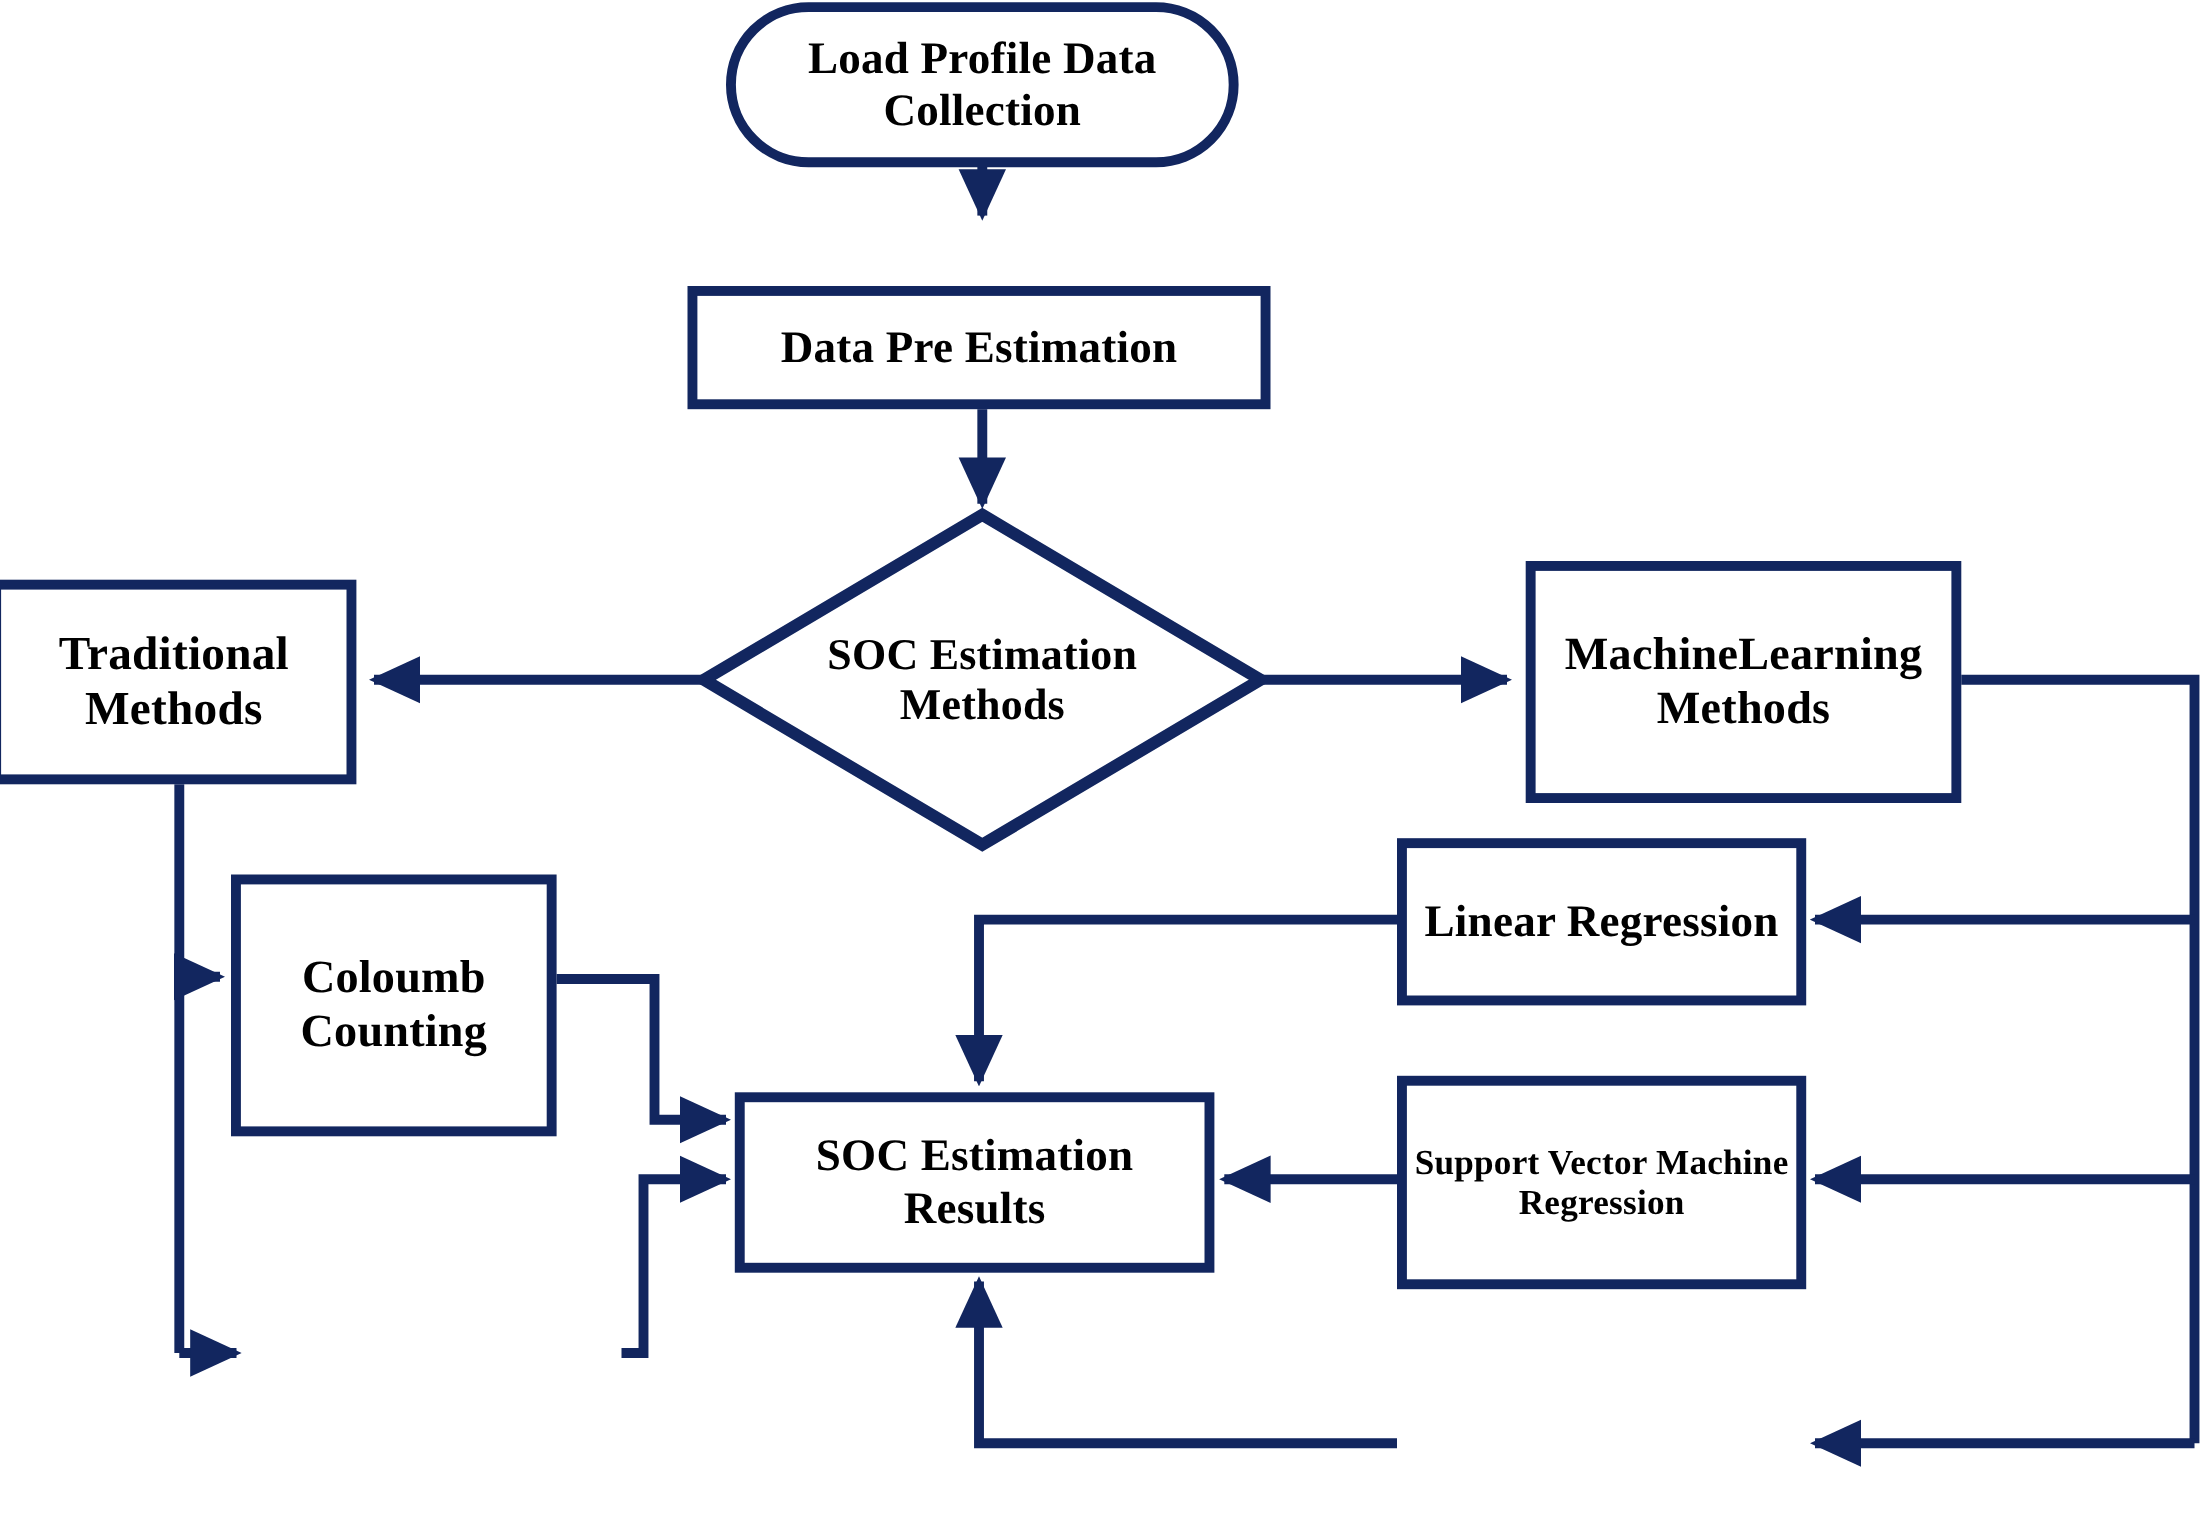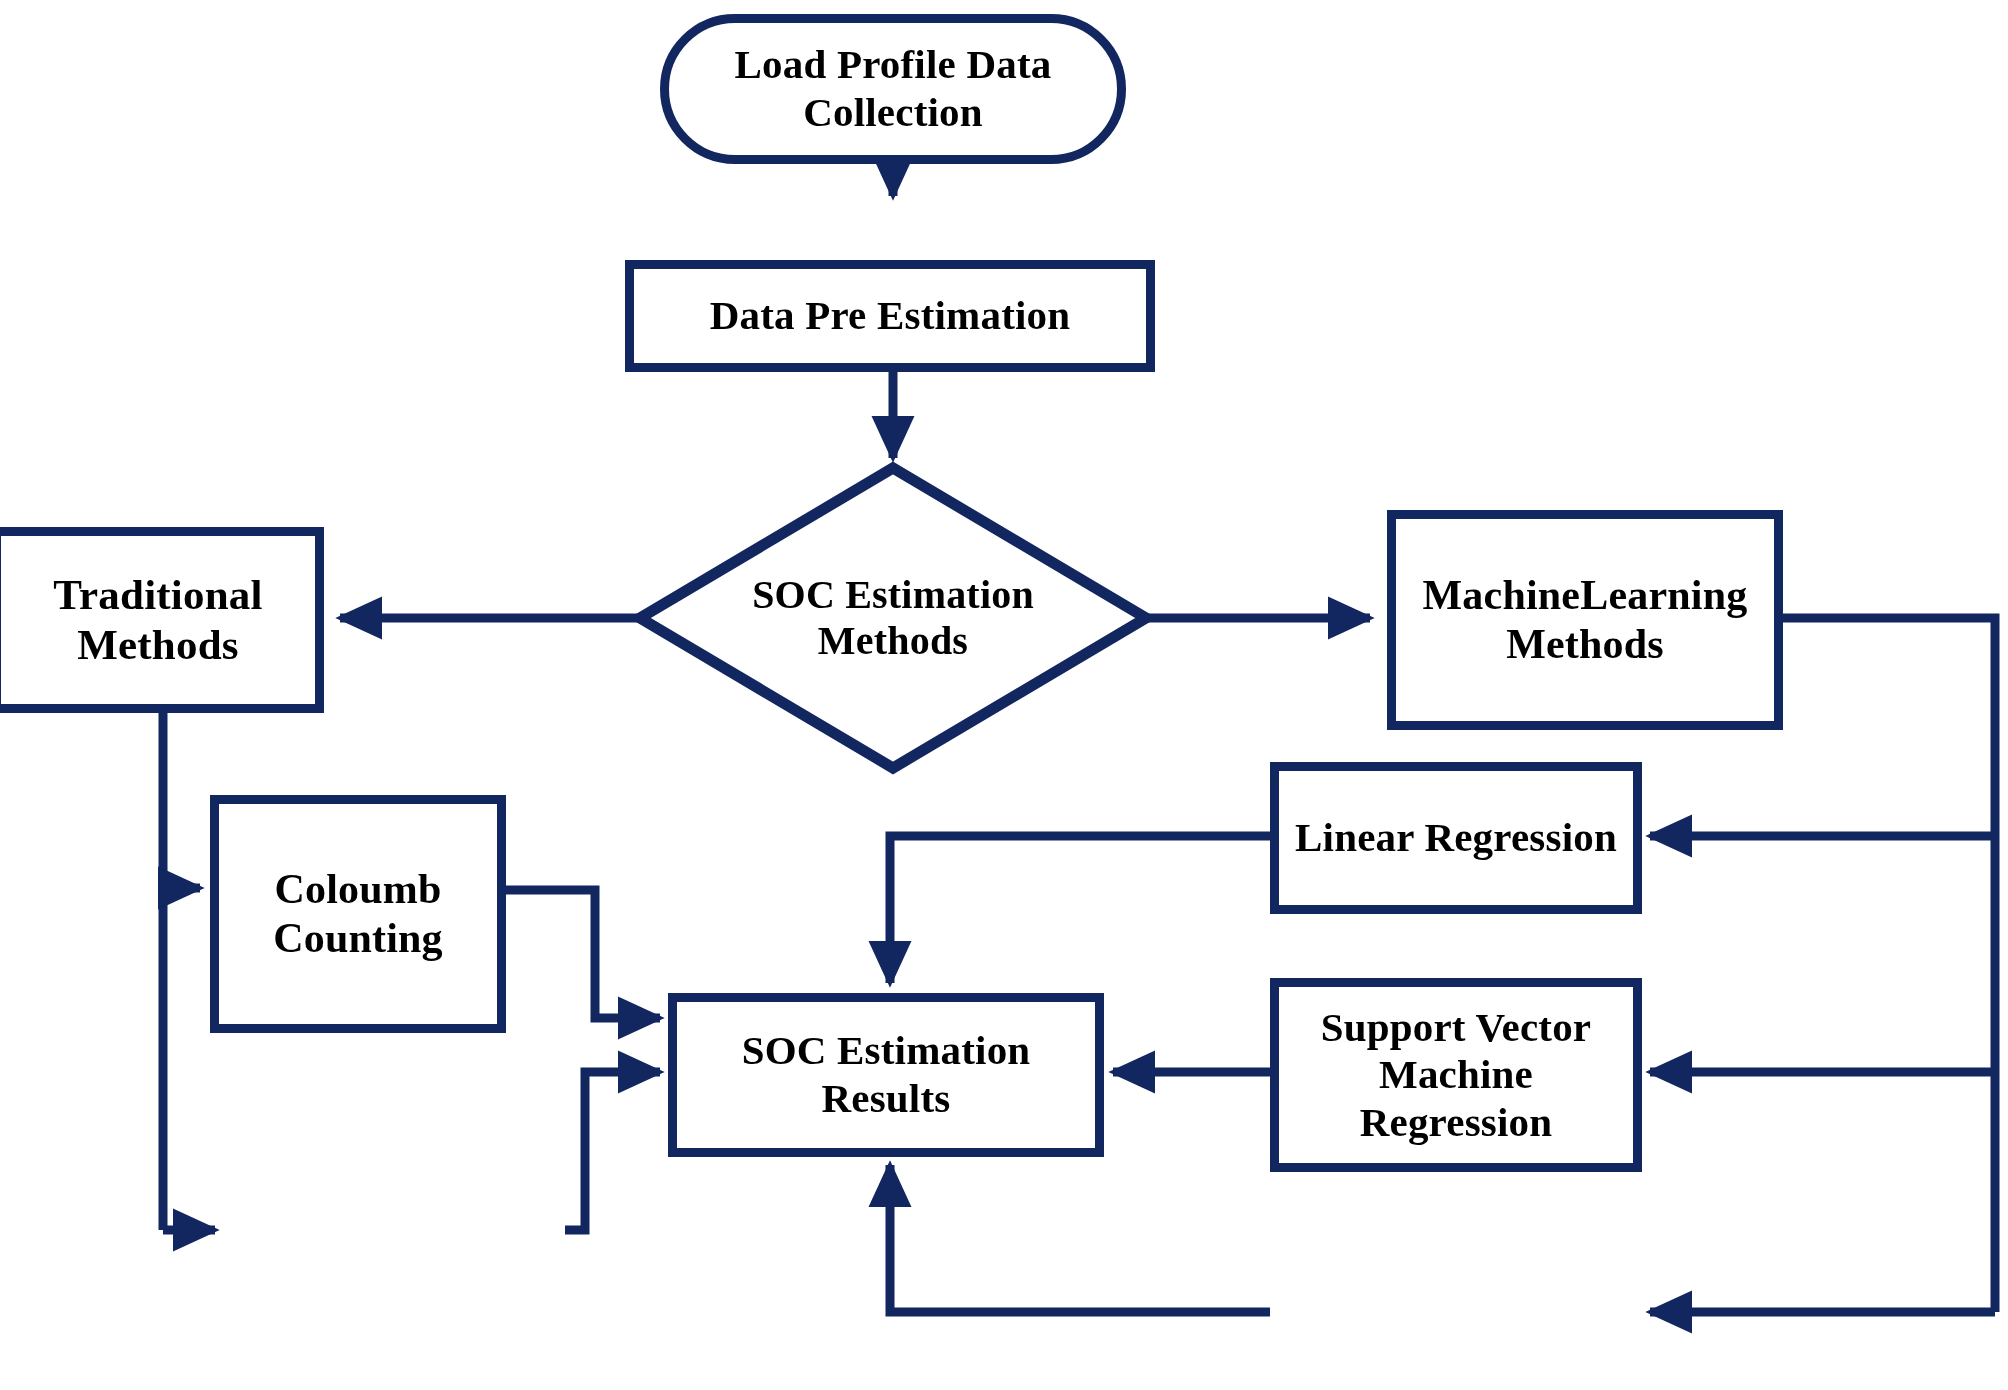--- a/index.html
+++ b/index.html
@@ -102,21 +102,21 @@
 
       <path d="M 1270,836 L 890,836 L 890,983" marker-end="url(#ah)"></path>
 
       <path d="M 1270,1072 L 1113,1072" marker-end="url(#ah)"></path>
 
       <path d="M 1270,1312 L 890,1312 L 890,1165" marker-end="url(#ah)"></path>
 
     </g>
   </svg>
 
-  <div class="node terminal" style="left:660px; top:14px; width:466px; height:150px; font-size:41px;">
+  <div class="node terminal" style="left:660px; top:2px; width:466px; height:150px; font-size:41px;">
     <span class="label">Load Profile Data
 Collection</span>
   </div>
 
   <div class="node rect" style="left:625px; top:260px; width:530px; height:112px; font-size:41px;">
     <span class="label">Data Pre Estimation</span>
   </div>
 
   <div class="node decision" style="left:640px; top:468px; width:506px; height:300px; font-size:40px;">
     <span class="label">SOC Estimation
@@ -141,19 +141,19 @@
 
   <div class="node rect" style="left:668px; top:993px; width:436px; height:164px; font-size:41px;">
     <span class="label">SOC Estimation
 Results</span>
   </div>
 
   <div class="node rect" style="left:1270px; top:762px; width:372px; height:152px; font-size:41px;">
     <span class="label">Linear Regression</span>
   </div>
 
-  <div class="node rect" style="left:1270px; top:978px; width:372px; height:194px; font-size:41px;">
+  <div class="node rect" style="left:1270px; top:978px; width:372px; height:194px; font-size:32px;">
     <span class="label">Support Vector Machine
 Regression</span>
   </div>
 
 
 </div>
 
 </body></html>

